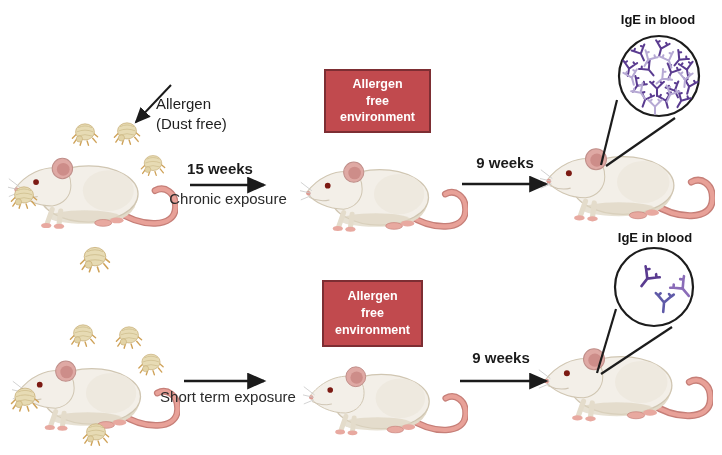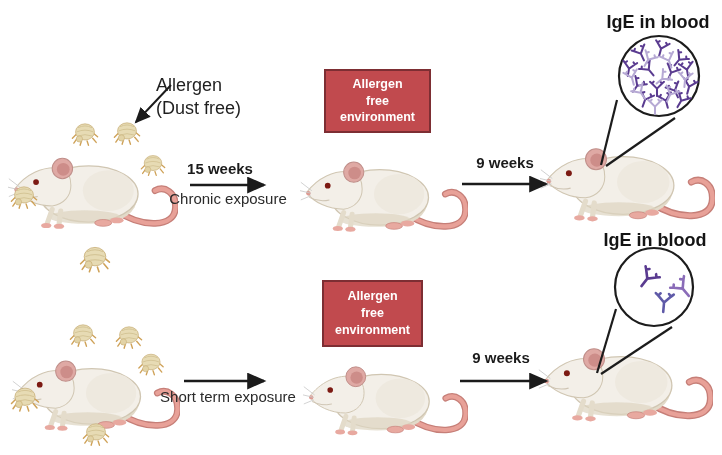--- a/index.html
+++ b/index.html
@@ -2,22 +2,22 @@
 <html><head>
 <meta charset="utf-8">
 <style>
   html,body{margin:0;padding:0;background:#fff;}
   #canvas{position:relative;width:722px;height:455px;background:#fff;overflow:hidden;
           font-family:"Liberation Sans",sans-serif;color:#1d1d1d;}
   #gfx{position:absolute;left:0;top:0;}
   .txt{position:absolute;white-space:pre-line;}
   .duration{font-weight:bold;font-size:15px;text-align:center;color:#1b1b1b;}
   .caption{font-size:15px;text-align:center;color:#2a2a2a;}
-  .allergen-label{font-size:18px;line-height:1.3;color:#1f1f1f;}
-  .ige-title{font-weight:bold;font-size:18px;text-align:center;color:#141414;}
+  .allergen-label{font-size:15px;line-height:1.3;color:#1f1f1f;margin-top:20px;}
+  .ige-title{font-weight:bold;font-size:13px;text-align:center;color:#141414;}
   .redbox{position:absolute;display:flex;align-items:center;justify-content:center;
           text-align:center;font-weight:bold;font-size:12.5px;line-height:1.35;
           color:#fff;padding:22px;box-sizing:border-box;}
 </style>
 </head>
 <body>
 
 <div id="canvas">
 
   <svg id="gfx" width="722" height="455" viewBox="0 0 722 455">

